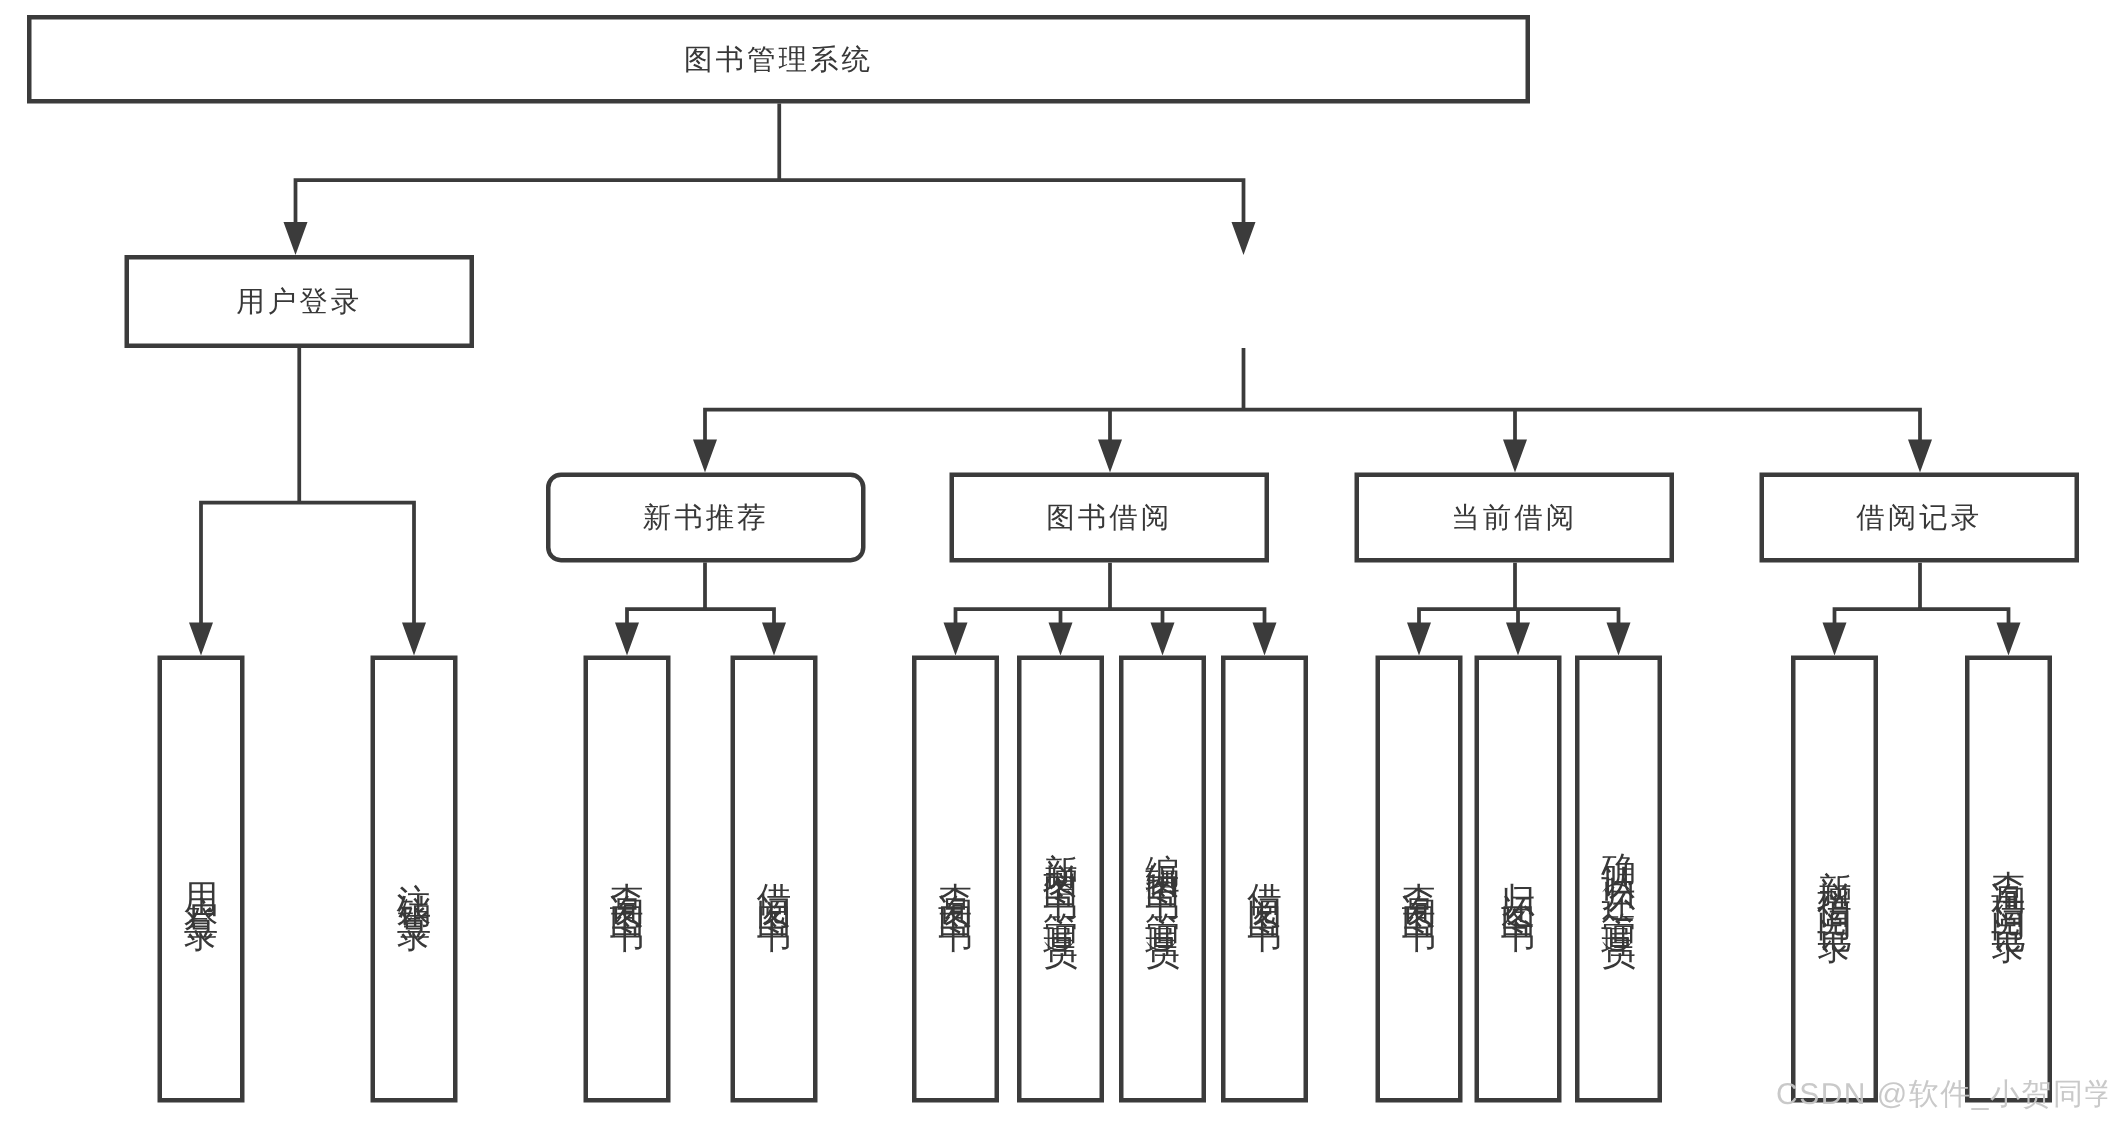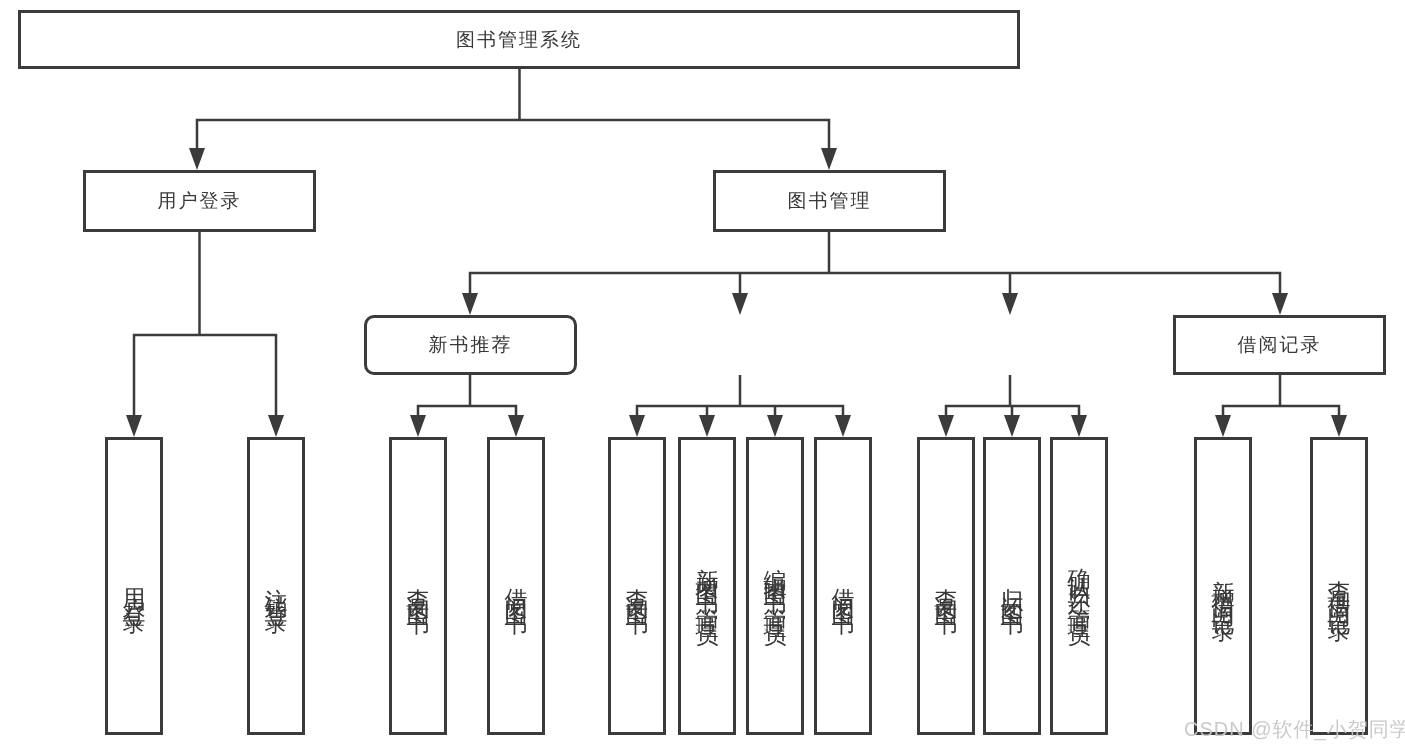--- a/index.html
+++ b/index.html
@@ -85,26 +85,29 @@
     <path d="M1215 415 L1231 415 L1223 437 Z M1331 415 L1347 415 L1339 437 Z" fill="var(--line)" stroke="none"></path>
   </svg>
 
   <div class="box" style="left:18px;top:10px;width:1002px;height:59px;">
     <span class="hlabel">图书管理系统</span>
   </div>
 
   <div class="box lvl2" style="left:83px;">
     <span class="hlabel">用户登录</span>
   </div>
-  <div class="box lvl2" style="left:713px;">
-    <span class="hlabel">图书管理</span>
-  </div>
 
   <div class="box lvl3" style="left:364px;border-radius:10px;">
     <span class="hlabel">新书推荐</span>
+  </div>
+  <div class="box lvl3" style="left:633px;">
+    <span class="hlabel">图书借阅</span>
+  </div>
+  <div class="box lvl3" style="left:903px;">
+    <span class="hlabel">当前借阅</span>
   </div>
   <div class="box lvl3" style="left:1173px;">
     <span class="hlabel">借阅记录</span>
   </div>
 
   <div class="box leaf" style="left:105px;">
     <span class="vlabel">用户登录</span>
   </div>
   <div class="box leaf" style="left:247px;">
     <span class="vlabel">注销登录</span>

